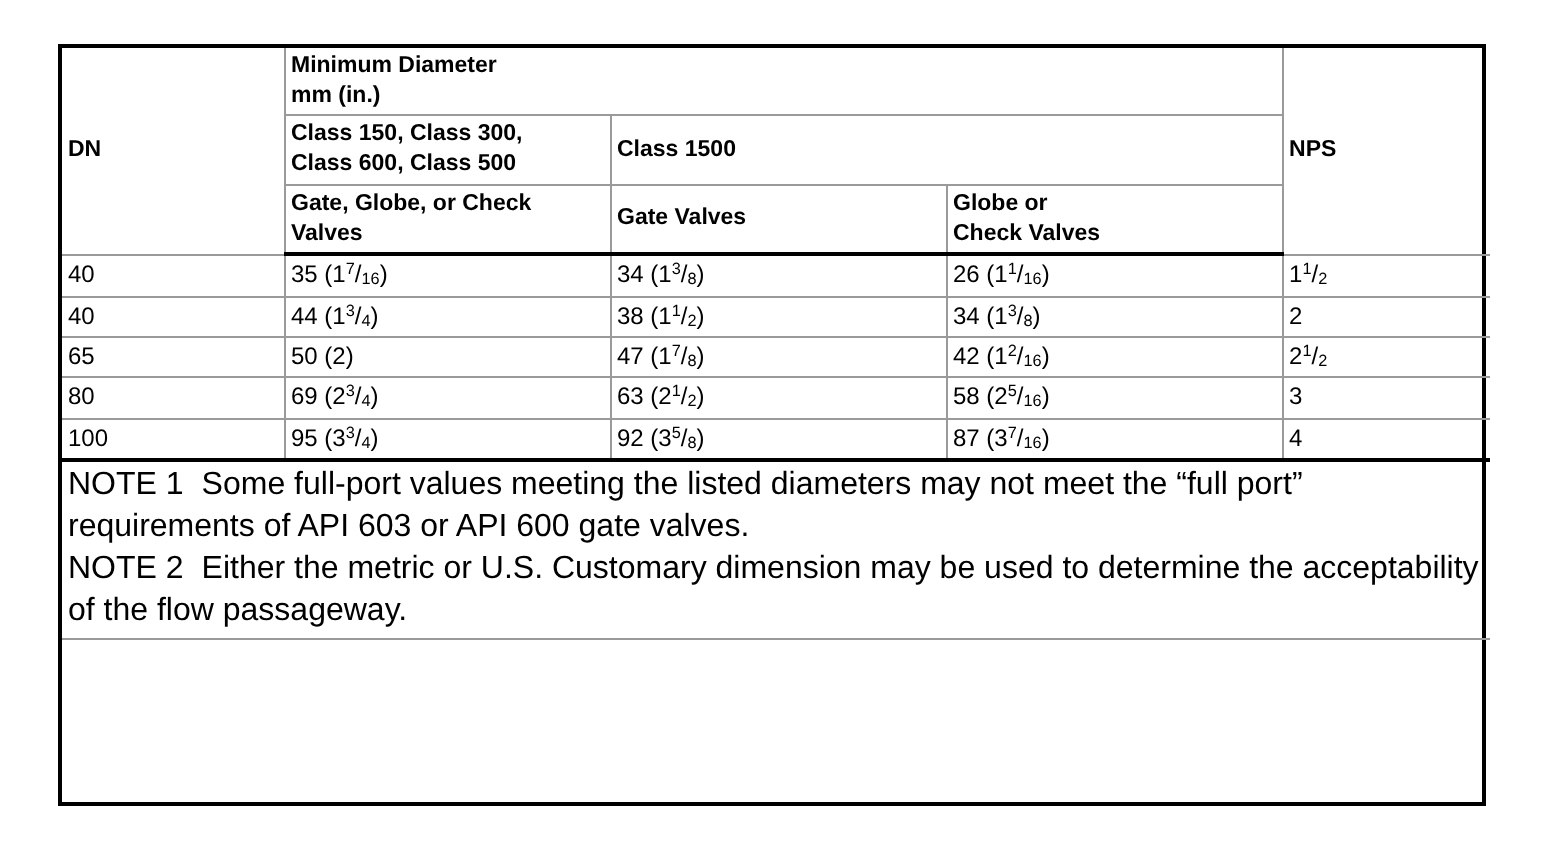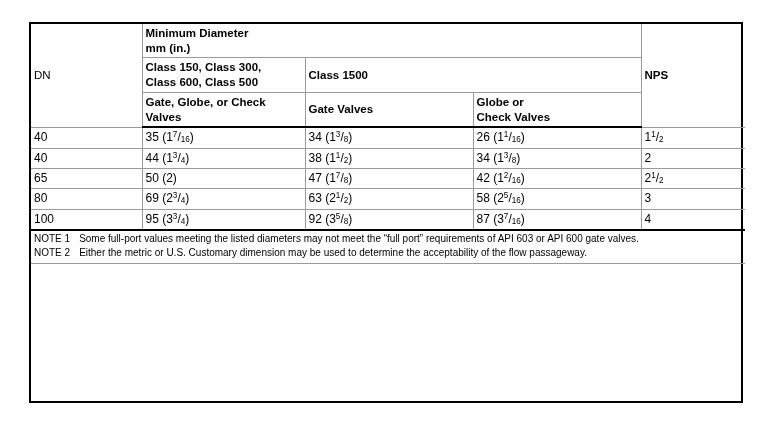--- a/index.html
+++ b/index.html
@@ -46,28 +46,28 @@
   table.spec tr > td:last-child  { border-right: none; }
   table.spec tr:first-child > td { border-top: none; }
 
   .hdr { font-weight: bold; font-size: 11.5px; }
 
   
   tr.header-last > td { border-bottom: 2.5px solid #000000; }
   
   tr.data-last > td { border-bottom: 2.5px solid #000000; }
 
-  td.dn-cell { font-weight: normal; }
+  td.dn-cell { font-weight: bold; }
 
   td.num { font-size: 12px; font-weight: normal; }
 
   .notes {
     padding: 5px 7px 4px 7px;
     text-align: left;
-    font-size: 10px;
+    font-size: 16px;
     line-height: 1.35;
     border: none;
   }
   .notes p { margin: 0 0 1px 0; }
   .note-lbl { white-space: nowrap; }
   .note-gap { display: inline-block; width: 9px; }
 
   
   .frac { white-space: nowrap; }
   .frac sup {

